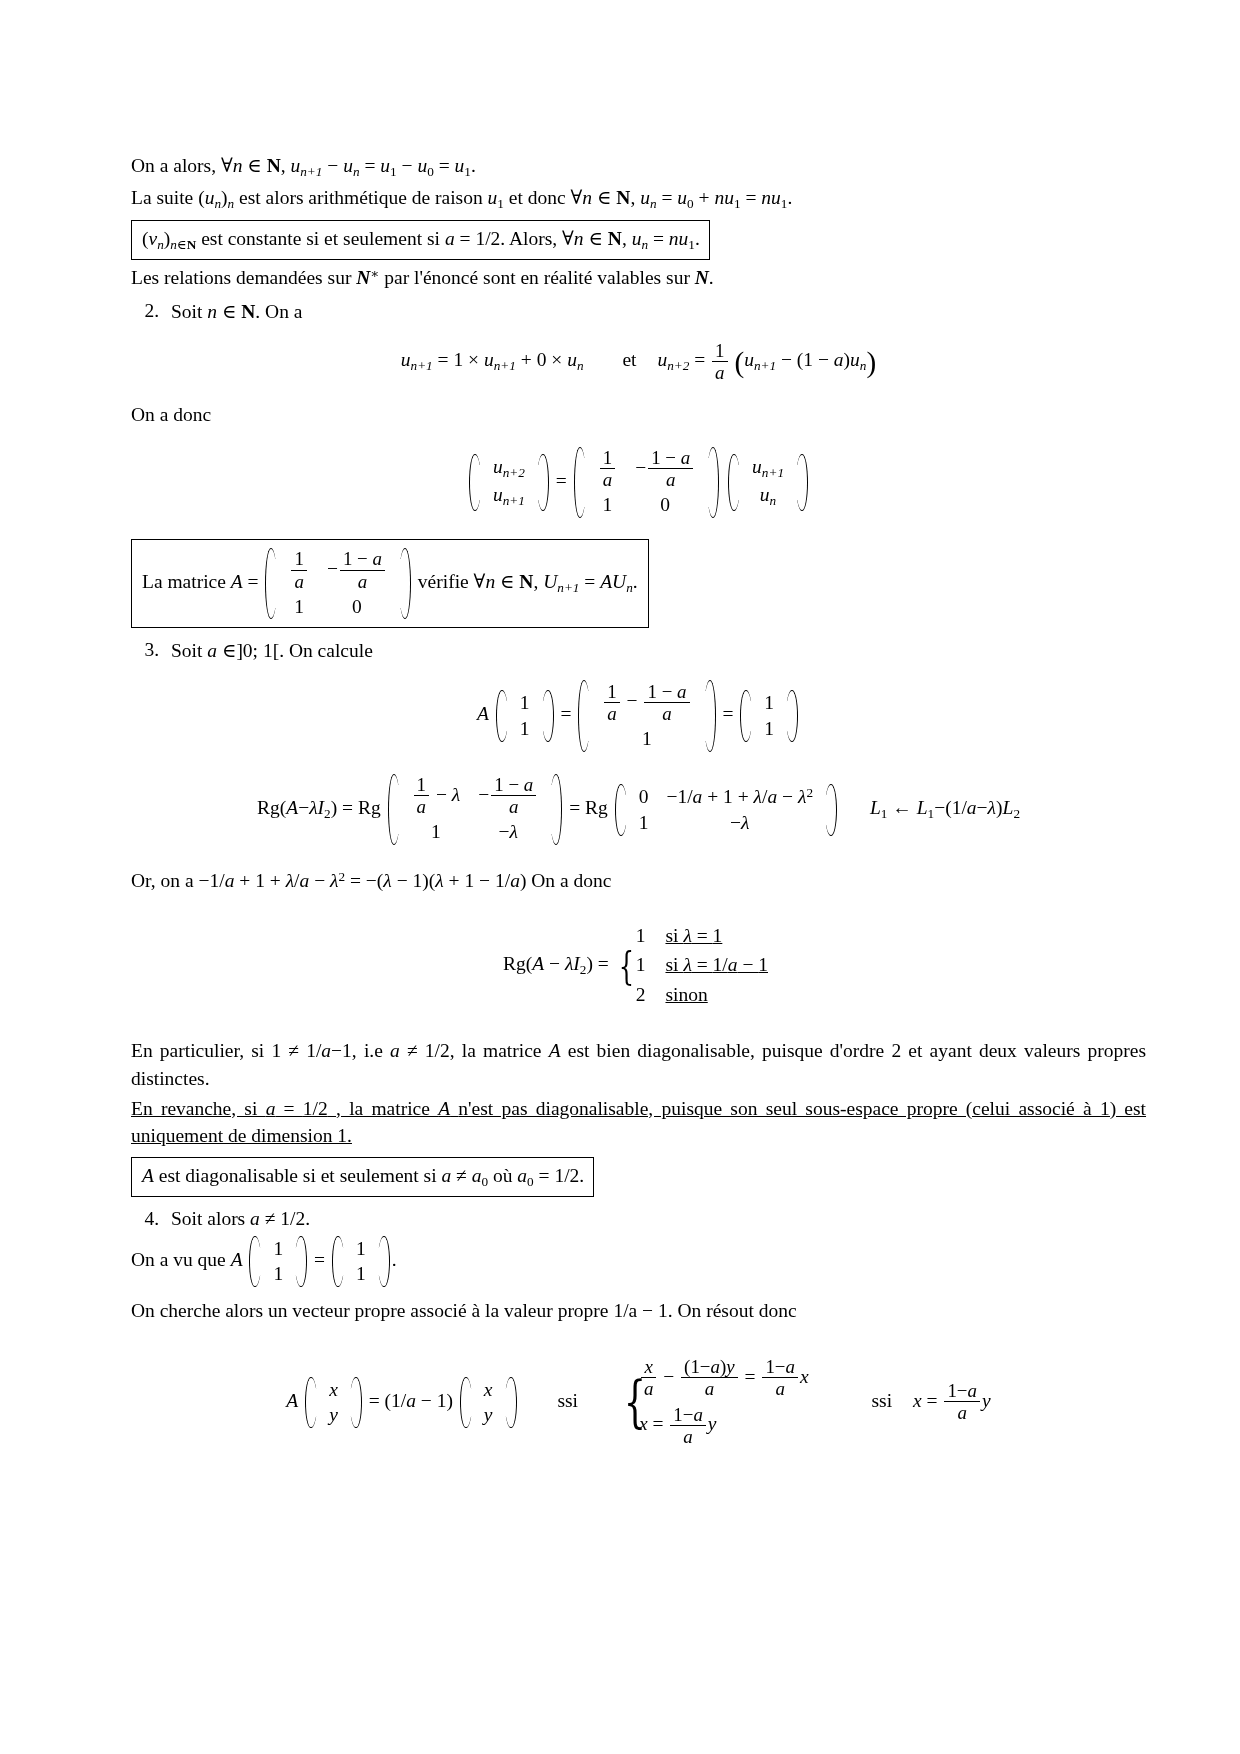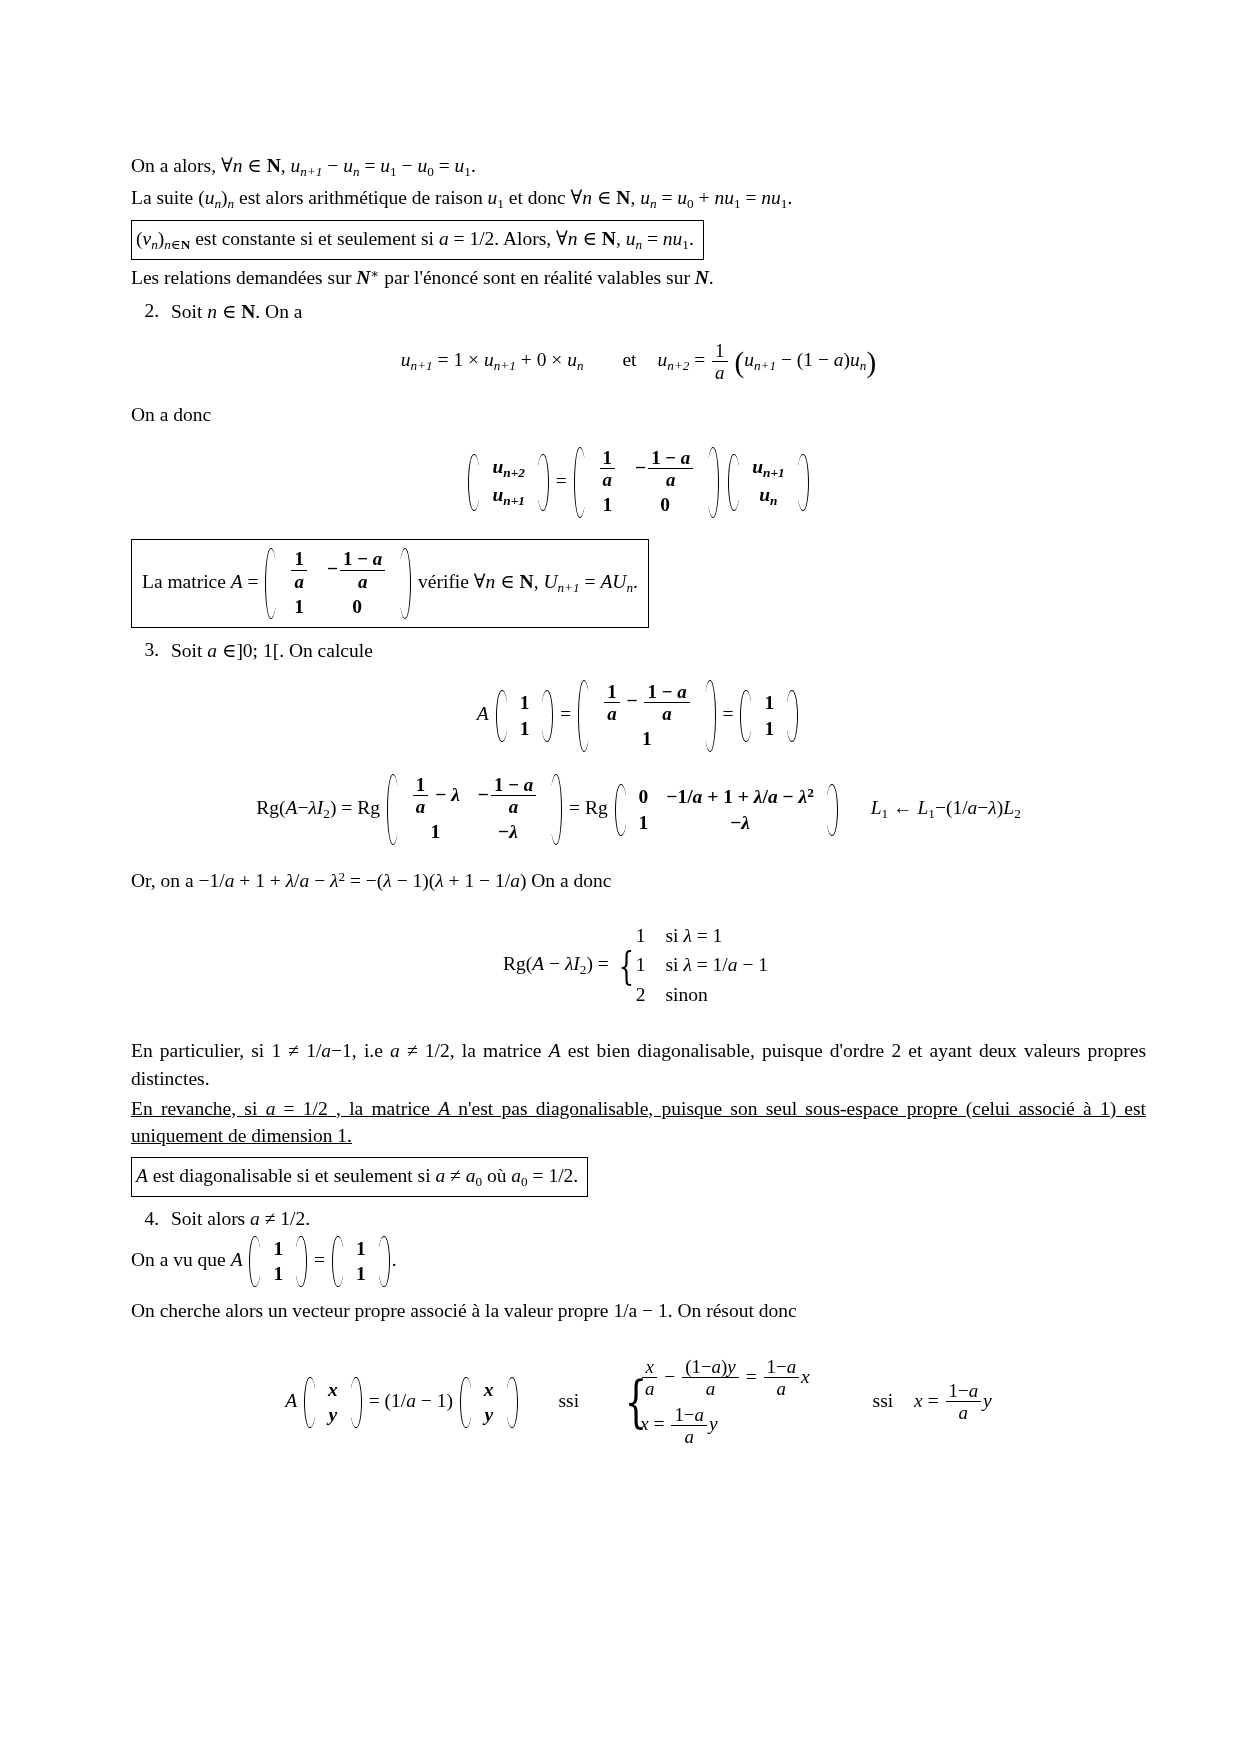--- a/index.html
+++ b/index.html
@@ -71,21 +71,20 @@
     font-size: 0.97em;
   }
 
   
   .mat {
     display: inline-block;
     vertical-align: middle;
     position: relative;
     padding: 0 16px;
     margin: 0 1px;
-    font-weight: bold;
   }
   .mat::before, .mat::after {
     content: "";
     position: absolute;
     top: 0;
     bottom: 0;
     width: 11px;
     border: 1.6px solid #000;
   }
   .mat::before {
@@ -126,27 +125,27 @@
     line-height: 1;
     font-family: "DejaVu Serif", serif;
   }
   .cases table { border-collapse: collapse; }
   .cases td {
     padding: 3px 6px 3px 0;
     vertical-align: middle;
     line-height: 1.2;
     white-space: nowrap;
   }
-  .cases td.lbl { padding-left: 14px; }
+  .cases td.lbl { padding-left: 14px; text-decoration: underline; }
 
   
   .boxed {
     display: inline-block;
     border: 1.3px solid #000;
-    padding: 3px 9px 4px 4px;
+    padding: 3px 9px 4px 10px;
     margin: 3px 0 2px 0;
     line-height: 1.5;
   }
   .boxed.withmat {
     padding: 8px 10px 8px 10px;
   }
   .boxrow { margin: 4px 0 2px 0; }
 
   
   .item {

